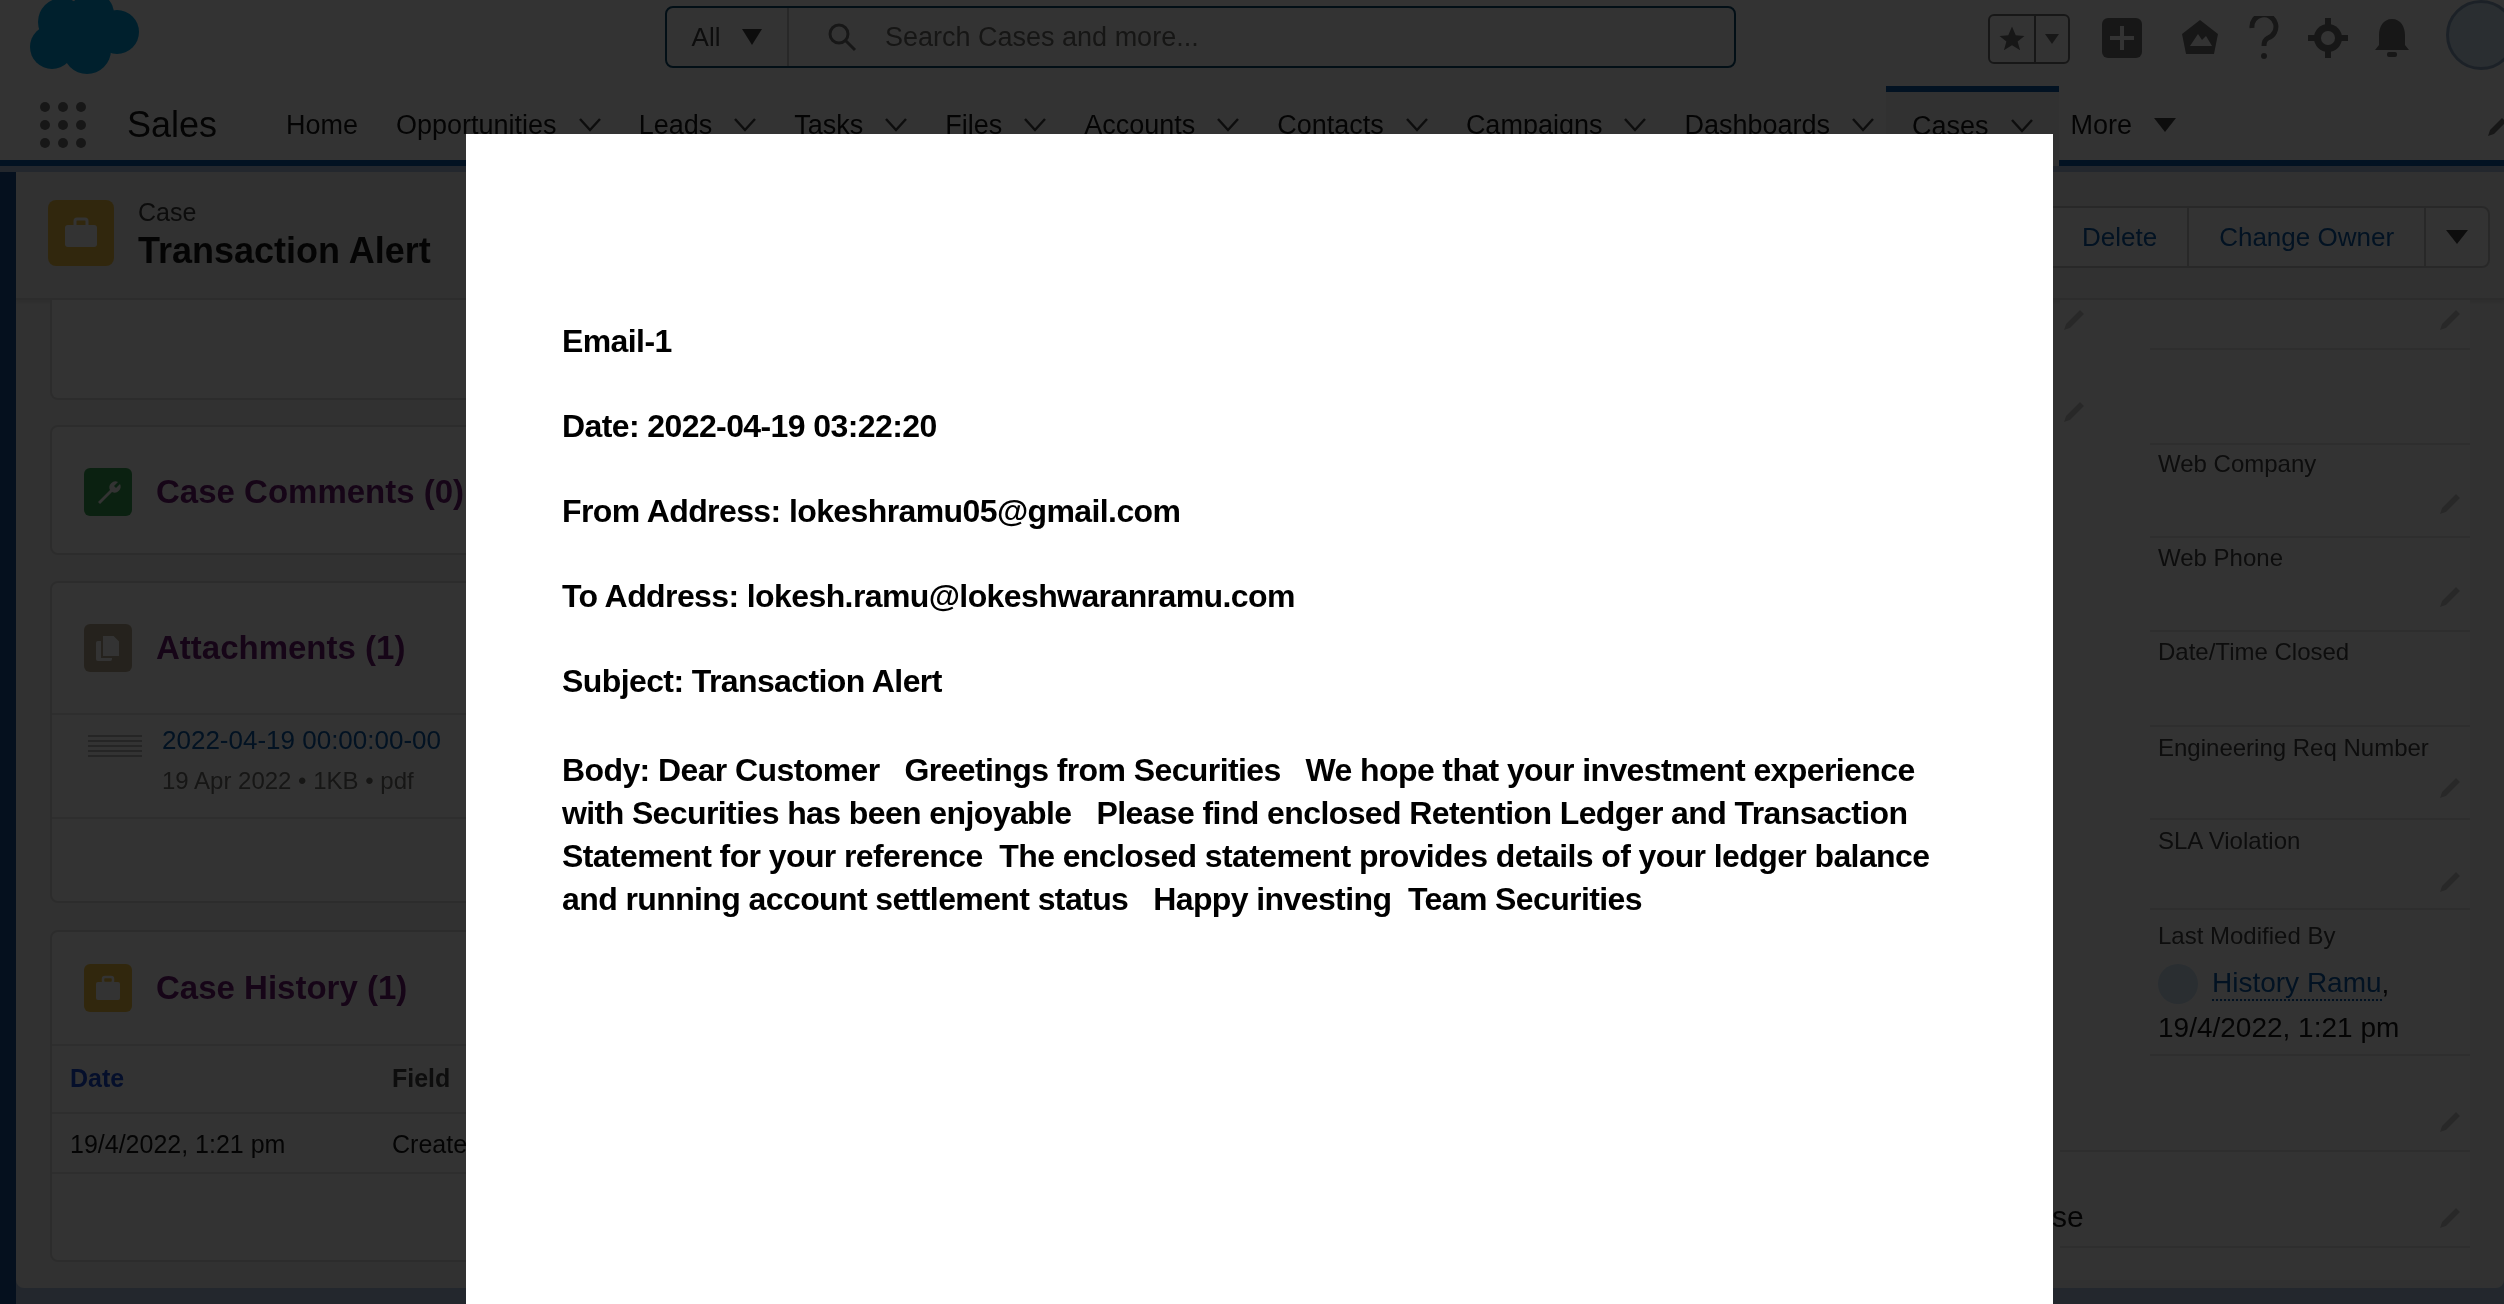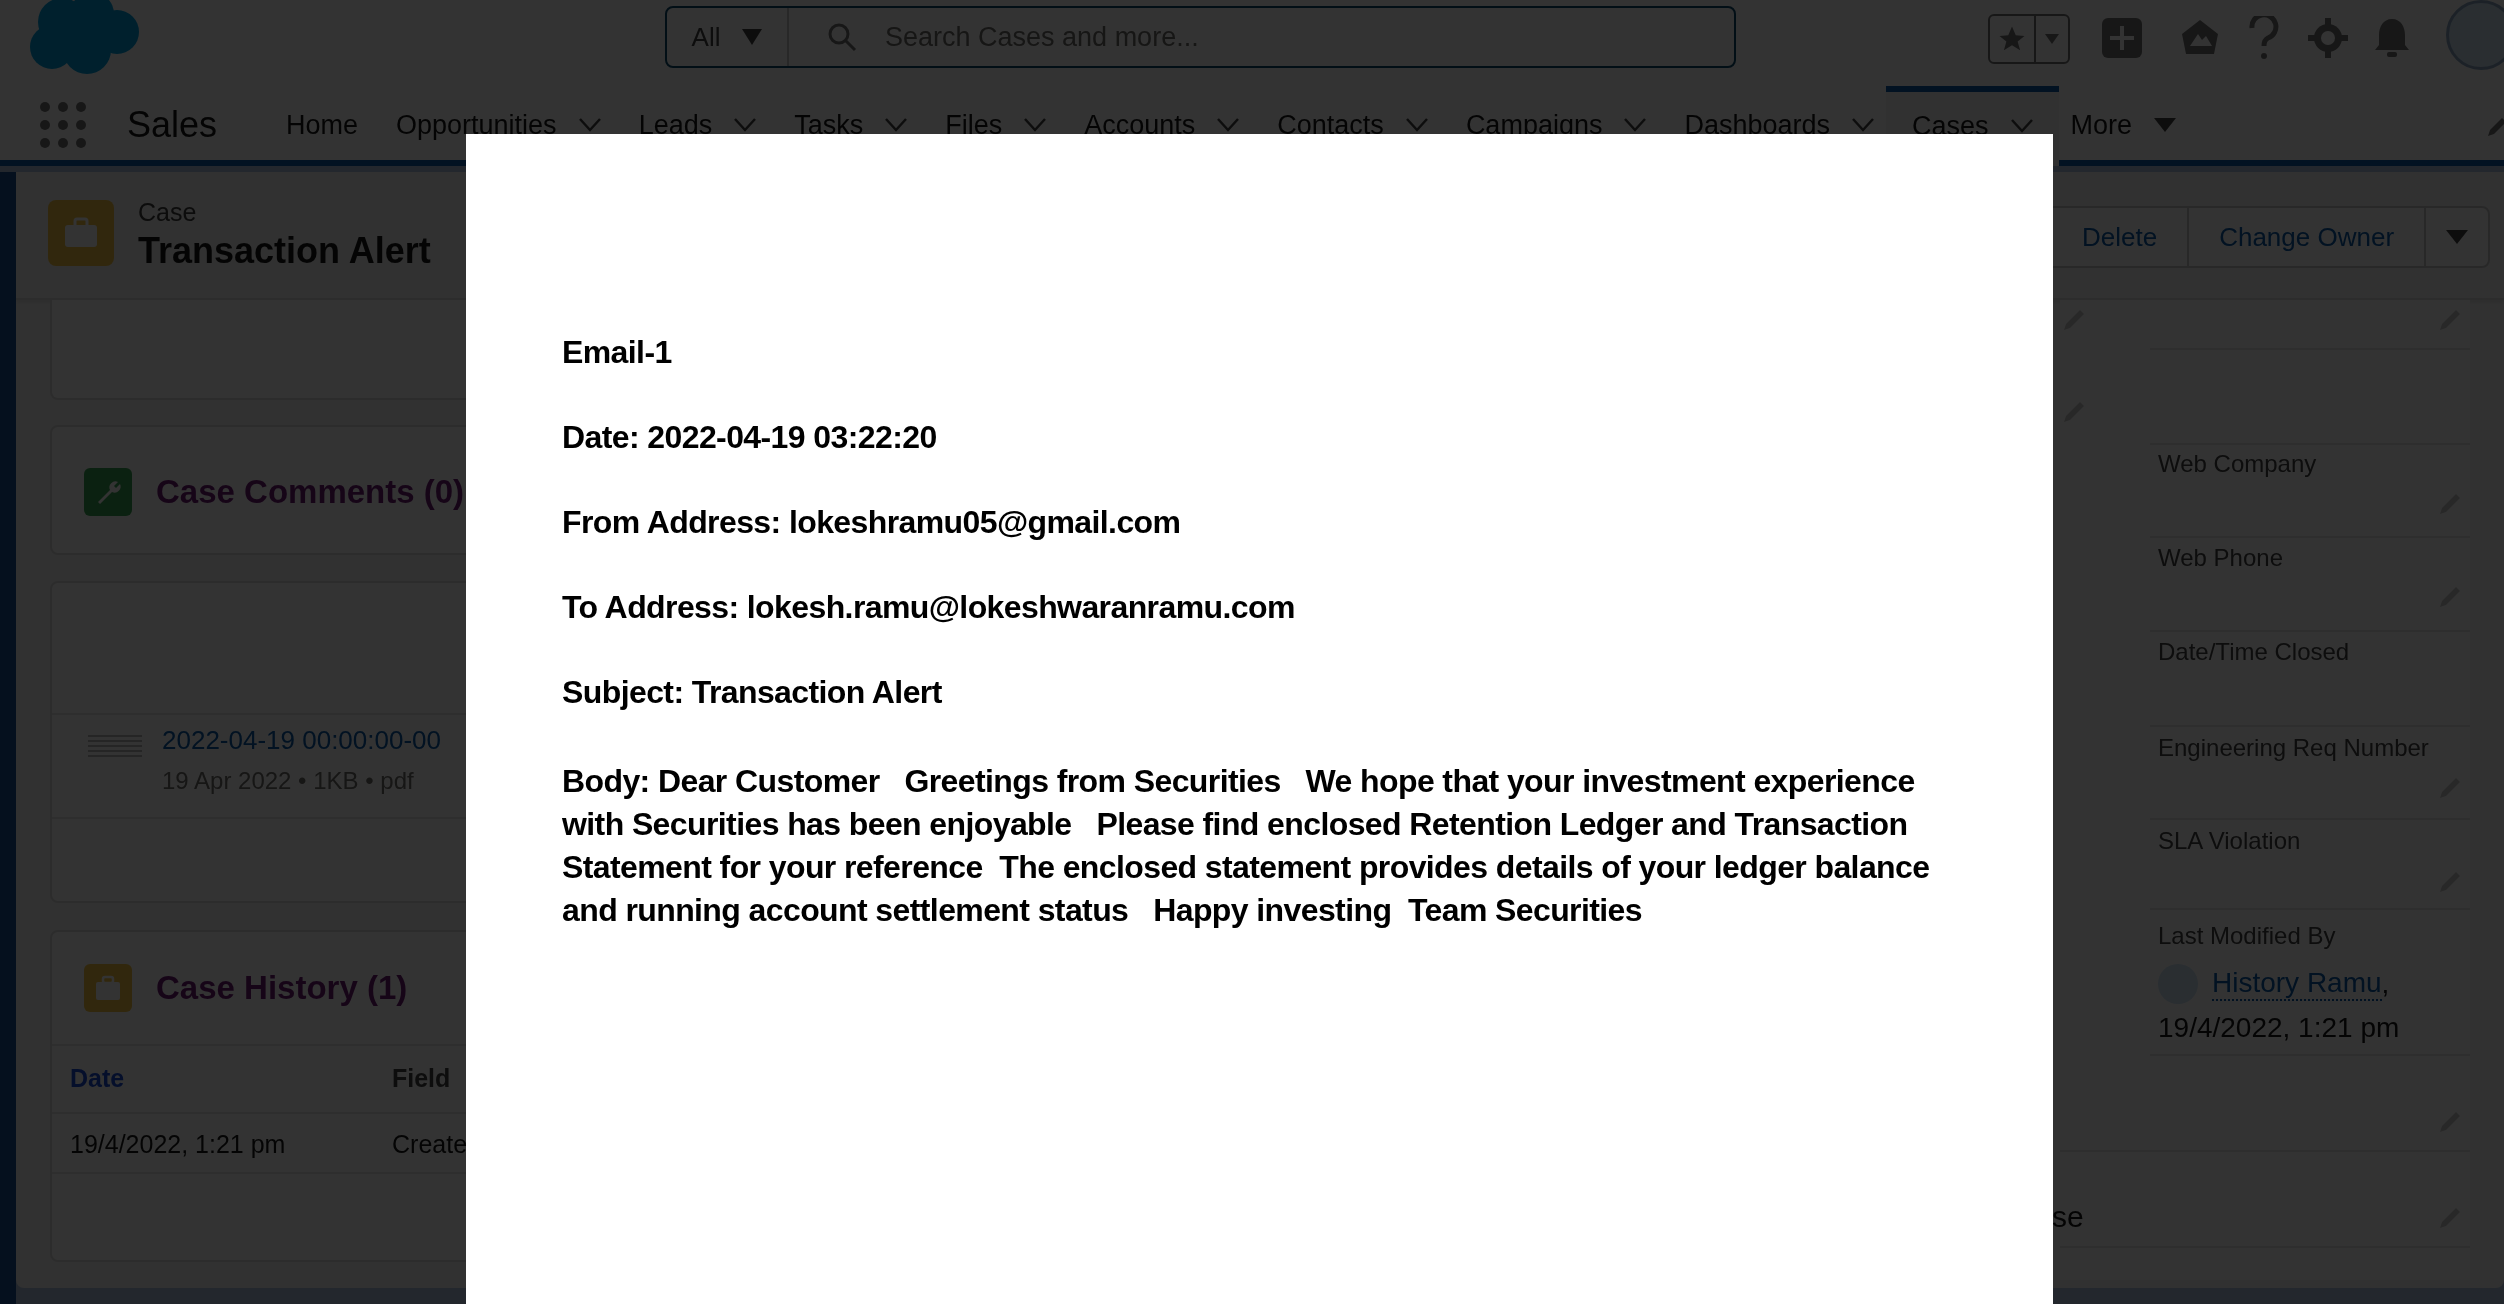--- a/index.html
+++ b/index.html
@@ -47,21 +47,21 @@
   .card-title { font-size:33px; font-weight:bold; color:#701a75; }
 
   .right-field-label { font-size:24px; color:#444; }
   .field-divider { height:2px; background:#e5e5e5; }
   .pencil { width:24px; height:24px; }
 
   
   .overlay { left:0; top:0; width:2504px; height:1304px; background:rgba(0,0,0,0.8); }
   .modal { left:466px; top:134px; width:1587px; height:1170px; background:#ffffff; }
   .doc { position:absolute; left:96px; top:190px; width:1420px; font-family:"Liberation Sans", sans-serif; font-weight:bold; font-size:32px; color:#000; letter-spacing:-0.6px; }
-  .doc p { margin-bottom:51px; line-height:34px;margin-top:11px; }
+  .doc p { margin-bottom:51px; line-height:34px; }
   .doc p.body { line-height:43px; white-space:pre-wrap; }
 </style>
 </head>
 <body>
 
 <div class="abs page-bg"></div>
 
 <div class="abs topbar">
   <svg class="abs logo" viewBox="0 0 120 84">
     <g fill="#00a1e0">
@@ -252,20 +252,29 @@
     <div class="card-icon" style="background:#3ba755;">
       <svg width="28" height="28" viewBox="0 0 28 28">
           <path d="M4 24 L16 12 A6 6 0 0 1 24 4 L20 8 L22 10 L26 6 A6 6 0 0 1 18 14 L6 26 Z" fill="#fff"></path>
         </svg>
     </div>
     <div class="card-title">Case Comments (0)</div>
   </div>
 </div>
 
 <div class="abs card" style="left:50px;top:581px;width:440px;height:322px;">
+  <div class="card-head" style="position:absolute;left:32px;top:41px;">
+    <div class="card-icon" style="background:#baac93;">
+      <svg width="28" height="30" viewBox="0 0 28 30">
+          <rect x="2" y="8" width="16" height="20" rx="2" fill="#fff"></rect>
+          <path d="M8 2 L20 2 L26 8 L26 24 L8 24 Z" fill="#fff" stroke="#baac93" stroke-width="2"></path>
+        </svg>
+    </div>
+    <div class="card-title">Attachments (1)</div>
+  </div>
   <div class="abs" style="left:0;top:130px;width:100%;height:2px;background:#e5e5e5;"></div>
   <div class="abs" style="left:36px;top:152px;width:54px;height:22px;background:repeating-linear-gradient(#bbb 0 2px,#fff 2px 5px);"></div>
   <div class="abs" style="left:110px;top:142px;font-size:26px;color:#0b5cab;white-space:nowrap;">2022-04-19 00:00:00-00</div>
   <div class="abs" style="left:110px;top:184px;font-size:24px;color:#706e6b;white-space:nowrap;">
     <span>19 Apr 2022</span> • <span>1KB</span> • <span>pdf</span>
   </div>
   <div class="abs" style="left:0;top:234px;width:100%;height:2px;background:#e5e5e5;"></div>
 </div>
 
 <div class="abs card" style="left:50px;top:930px;width:440px;height:332px;">

